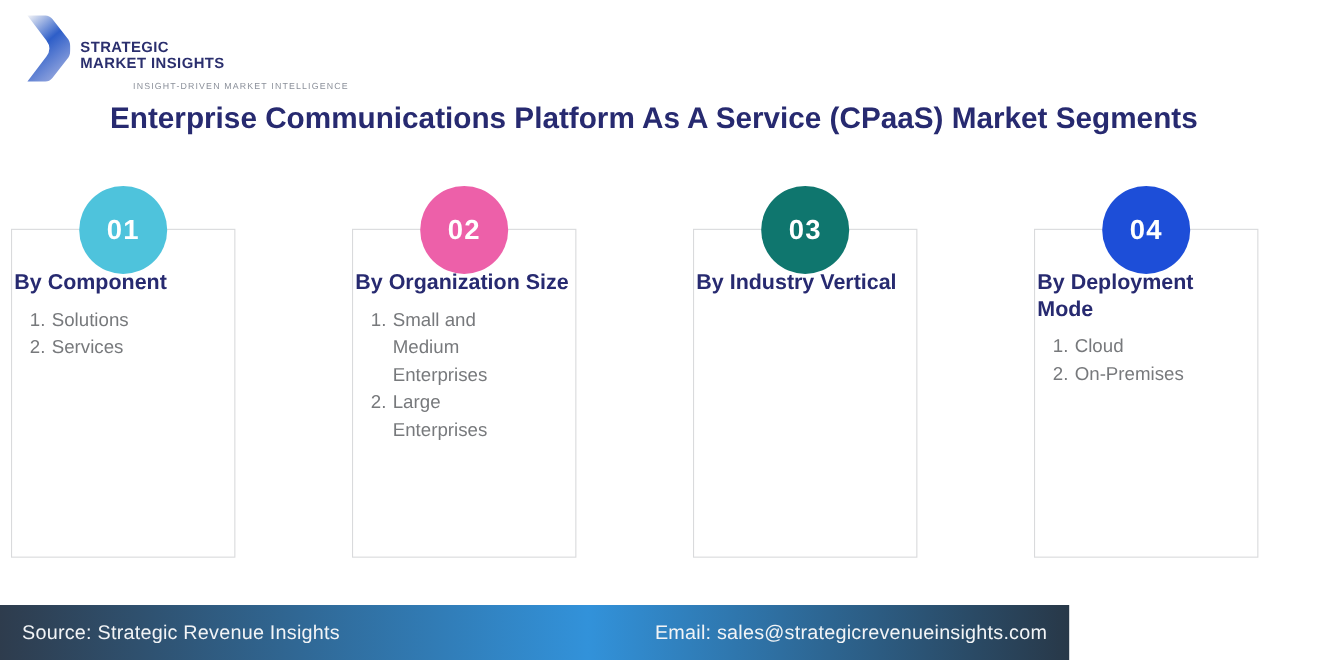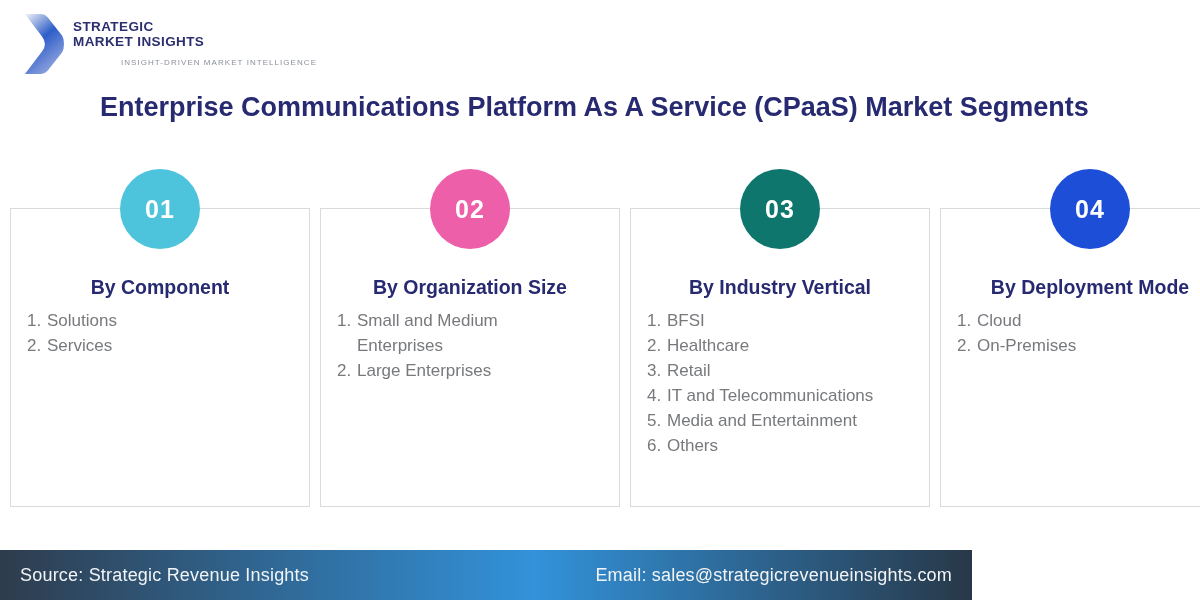--- a/index.html
+++ b/index.html
@@ -7,61 +7,60 @@
   body {
     position: relative;
     background: #ffffff;
     font-family: "Liberation Sans", sans-serif;
     overflow: hidden;
   }
 
   
   .logo { position: absolute; top: 11px; left: 24px; display: flex; }
   .logo-chevron { width: 40px; height: 66px; flex: 0 0 auto; }
-  .brand-text { margin-left: 9px; padding-top: 8px; }
+  .brand-text { margin-left: 9px; padding-top: 8px; margin-top: 16px; }
   .brand-line {
     font-size: 13.5px; line-height: 15px; font-weight: 700;
     color: #2b2f6e; letter-spacing: 0.4px;
   }
   .brand-tagline {
     margin-top: 9px; font-size: 8px; font-weight: 500;
     color: #8b909a; letter-spacing: 1.05px; padding-left: 48px;
   }
 
   
   .page-title {
     position: absolute; top: 93px; left: 0; right: 0;
     margin: 0 auto; max-width: 1000px;
     font-size: 27px; line-height: 29px; font-weight: 700;
     color: #272a70;
   }
 
   
   .card {
     position: absolute; top: 208px;
-    width: 300px; height: 299px;
+    width: 204px; height: 299px;
     background: #ffffff;
     border: 1px solid #d9dadc;
   }
   .card.pos1 { left: 10px; }
   .card.pos2 { left: 320px; }
   .card.pos3 { left: 630px; }
   .card.pos4 { left: 940px; }
 
   .badge {
     position: absolute; top: -40px; left: 50%;
     transform: translateX(-50%);
     width: 80px; height: 80px; border-radius: 50%;
     display: flex; align-items: center; justify-content: center;
     color: #ffffff; font-size: 25px; font-weight: 700; letter-spacing: 1px;
   }
 
   .card-title {
-    margin: 66px 2px 0;
-    text-align: center;
+    margin: 36px 2px 0;
     font-size: 19.5px; line-height: 24px; font-weight: 700;
     color: #272a70;
   }
 
   .seg-list {
     margin: 9px 32px 0 0;
     padding-left: 35px;
     color: #77797c;
     font-size: 17px; line-height: 25px;
   }
@@ -116,28 +115,20 @@
     <h2 class="card-title">By Organization Size</h2>
     <ol class="seg-list">
         <li>Small and Medium Enterprises</li>
         <li>Large Enterprises</li>
       </ol>
   </section>
 
   <section class="card pos3">
     <div class="badge" style="background: #0f766e;">03</div>
     <h2 class="card-title">By Industry Vertical</h2>
-    <ol class="seg-list">
-        <li>BFSI</li>
-        <li>Healthcare</li>
-        <li>Retail</li>
-        <li>IT and Telecommunications</li>
-        <li>Media and Entertainment</li>
-        <li>Others</li>
-      </ol>
   </section>
 
   <section class="card pos4">
     <div class="badge" style="background: #1d4ed8;">04</div>
     <h2 class="card-title">By Deployment Mode</h2>
     <ol class="seg-list">
         <li>Cloud</li>
         <li>On-Premises</li>
       </ol>
   </section>

